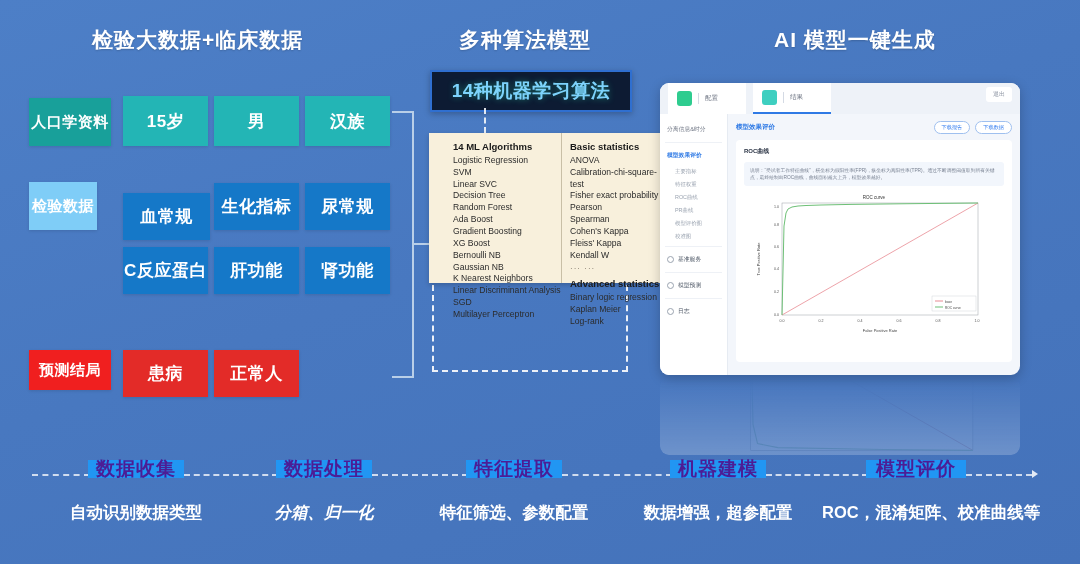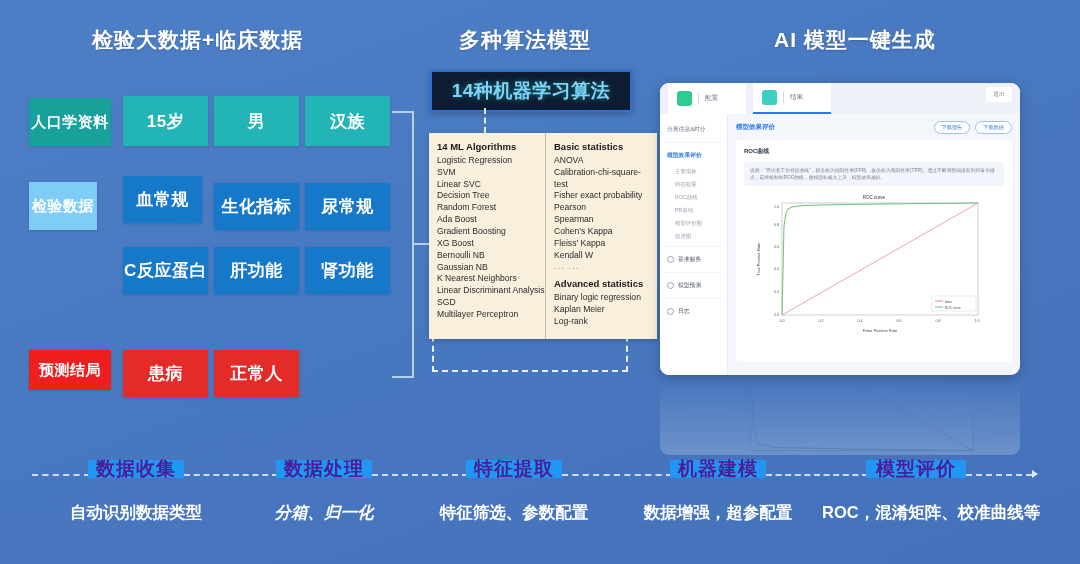--- a/index.html
+++ b/index.html
@@ -56,23 +56,24 @@
     position:absolute;left:484px;top:108px;width:0;height:25px;
     border-left:2px dashed #ffffff;opacity:.85;
   }
   #dashbox{
     position:absolute;left:432px;top:133px;width:196px;height:239px;
     border:2px dashed #ffffff;opacity:.9;box-sizing:border-box;
   }
 
   
   #algo-panel{
-    position:absolute;left:429px;top:133px;width:228px;height:206px;
+    position:absolute;left:429px;top:133px;width:228px;height:150px;
     background:#f8f0dc;display:flex;
     box-shadow:0 2px 5px rgba(0,0,0,.2);
+    padding-left:16px;
   }
   .algo-col{padding:8px 6px 6px 8px;box-sizing:border-box;}
   .algo-col.left{width:116px;}
   .algo-col.right{width:112px;border-left:1px solid #c9bfa6;}
   .algo-h{font-weight:bold;font-size:9.5px;color:#1a1a1a;margin-bottom:2px;line-height:1.25;}
   .algo-h.second{margin-top:5px;}
   .algo-item{font-size:8.6px;color:#2b2b2b;line-height:1.38;white-space:nowrap;}
   .algo-item.wrap{white-space:normal;}
   .algo-sep{font-size:8px;color:#8b8273;letter-spacing:1px;line-height:1.2;margin:2px 0 0;}
 
@@ -163,21 +164,21 @@
   <div class="sec-title" id="t-left">检验大数据+临床数据</div>
   <div class="sec-title" id="t-mid">多种算法模型</div>
   <div class="sec-title" id="t-right">AI 模型一键生成</div>
 
   <div class="cell lbl teal-dark" style="left:29px;top:98px;width:82px;height:48px;">人口学资料</div>
   <div class="cell teal" style="left:123px;top:96px;width:85px;height:50px;">15岁</div>
   <div class="cell teal" style="left:214px;top:96px;width:85px;height:50px;">男</div>
   <div class="cell teal" style="left:305px;top:96px;width:85px;height:50px;">汉族</div>
 
   <div class="cell lbl lightblue" style="left:29px;top:182px;width:68px;height:48px;">检验数据</div>
-  <div class="cell blue" style="left:123px;top:176px;width:79px;height:47px;">血常规</div>
+  <div class="cell blue" style="left:123px;top:193px;width:87px;height:47px;">血常规</div>
   <div class="cell blue" style="left:214px;top:183px;width:85px;height:47px;">生化指标</div>
   <div class="cell blue" style="left:305px;top:183px;width:85px;height:47px;">尿常规</div>
 
   <div class="cell blue" style="left:123px;top:247px;width:85px;height:47px;">C反应蛋白</div>
   <div class="cell blue" style="left:214px;top:247px;width:85px;height:47px;">肝功能</div>
   <div class="cell blue" style="left:305px;top:247px;width:85px;height:47px;">肾功能</div>
 
   <div class="cell lbl red-lbl" style="left:29px;top:350px;width:82px;height:40px;">预测结局</div>
   <div class="cell red" style="left:123px;top:350px;width:85px;height:47px;">患病</div>
   <div class="cell red" style="left:214px;top:350px;width:85px;height:47px;">正常人</div>

